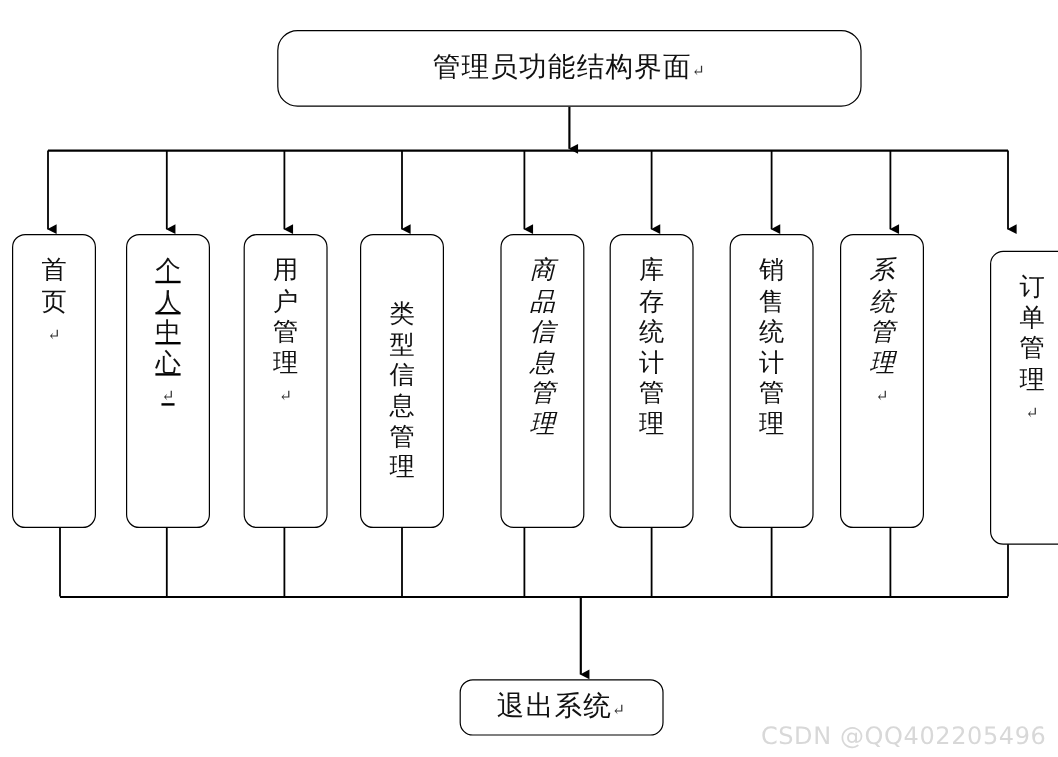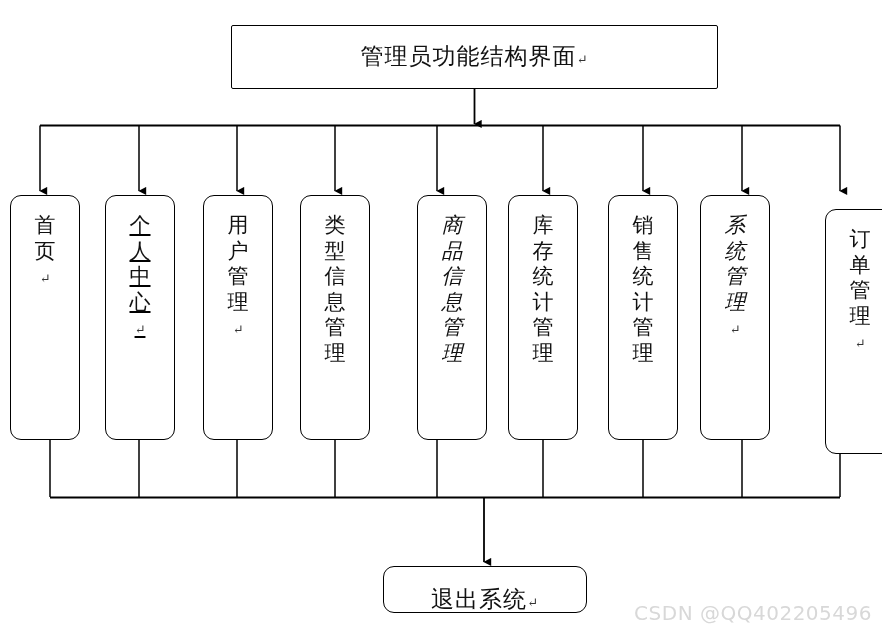--- a/index.html
+++ b/index.html
@@ -33,30 +33,30 @@
     background: #ffffff;
     display: flex;
     align-items: flex-start;
     justify-content: center;
   }
   .node.root {
     left: 231px;
     top: 25px;
     width: 487px;
     height: 64px;
-    border-radius: 2px;
+    border-radius: 17px;
     align-items: center;
   }
   .node.exit {
     left: 383px;
     top: 566px;
-    width: 204px;
+    width: 170px;
     height: 47px;
     border-radius: 11px;
-    align-items: flex-end;
+    align-items: center;
   }
   .node.leaf {
     top: 195px;
     width: 70px;
     height: 245px;
     border-radius: 11px;
     padding-top: 17px;
   }
   .label-h {
     font-size: 23px;
@@ -140,21 +140,21 @@
   </div>
 
   <div class="node leaf" style="left:105px;text-decoration:underline;">
     <div class="label-v"><span>个人中心</span><span class="ret">↵</span></div>
   </div>
 
   <div class="node leaf" style="left:203px;">
     <div class="label-v"><span>用户管理</span><span class="ret">↵</span></div>
   </div>
 
-  <div class="node leaf" style="left:300px;">
+  <div class="node leaf" style="left:300px;align-items:center;">
     <div class="label-v"><span>类型信息管理</span><span class="ret"></span></div>
   </div>
 
   <div class="node leaf" style="left:417px;font-style:italic;">
     <div class="label-v"><span>商品信息管理</span><span class="ret"></span></div>
   </div>
 
   <div class="node leaf" style="left:608px;">
     <div class="label-v"><span>销售统计管理</span><span class="ret"></span></div>
   </div>

